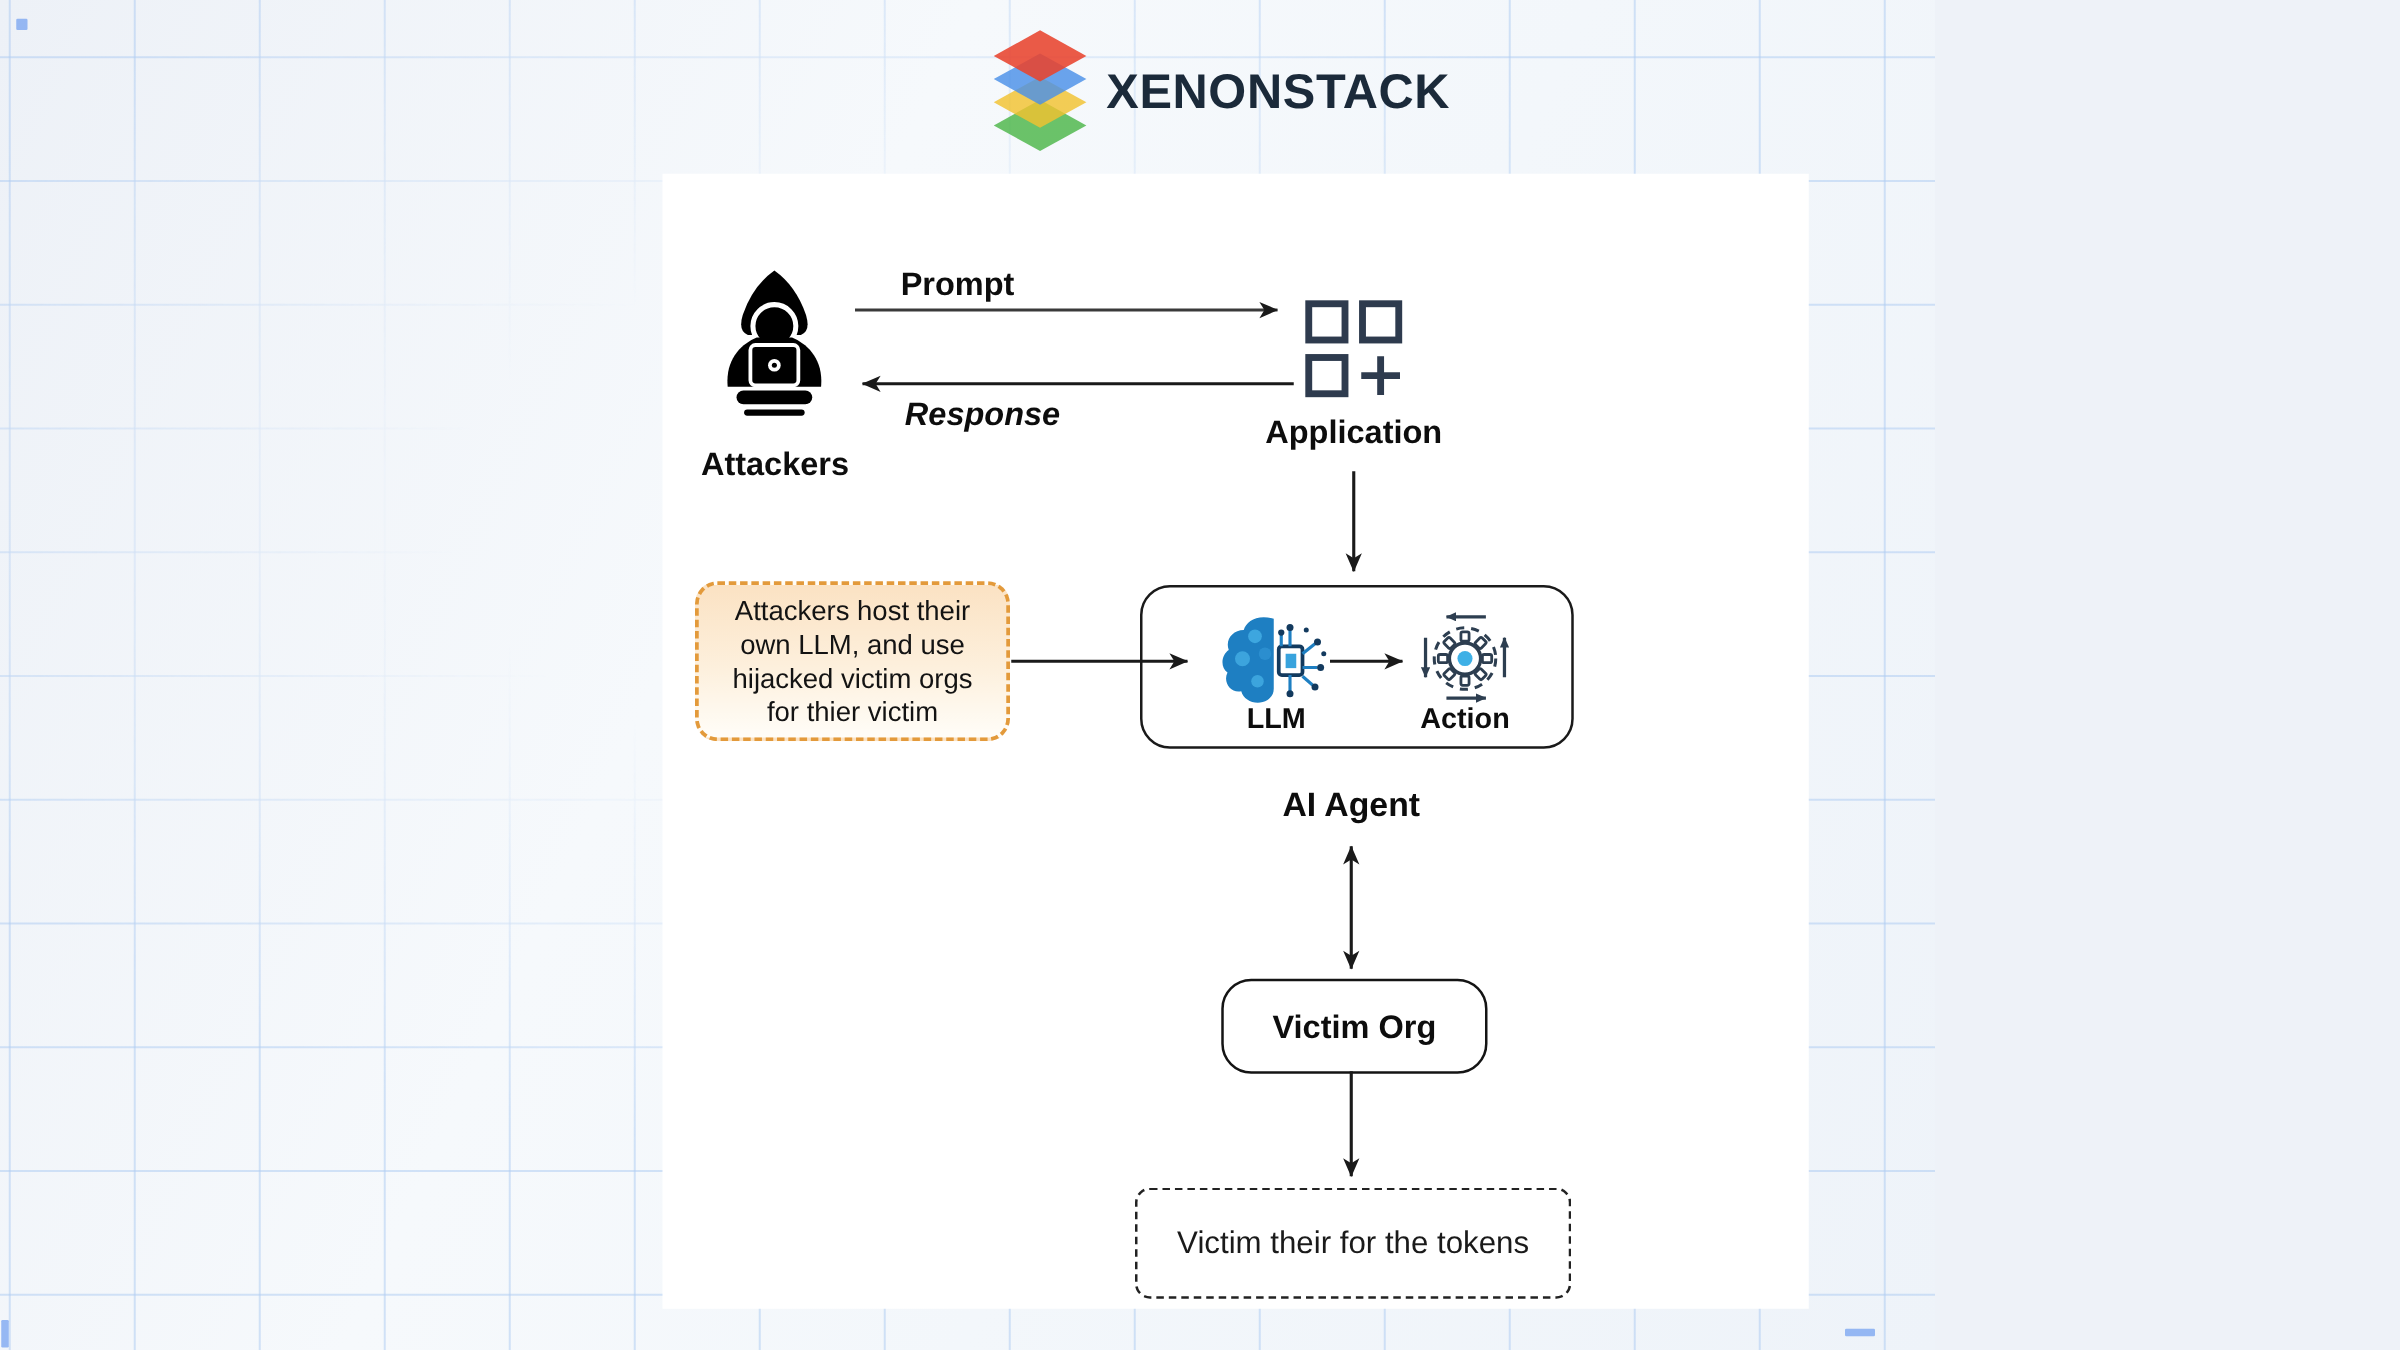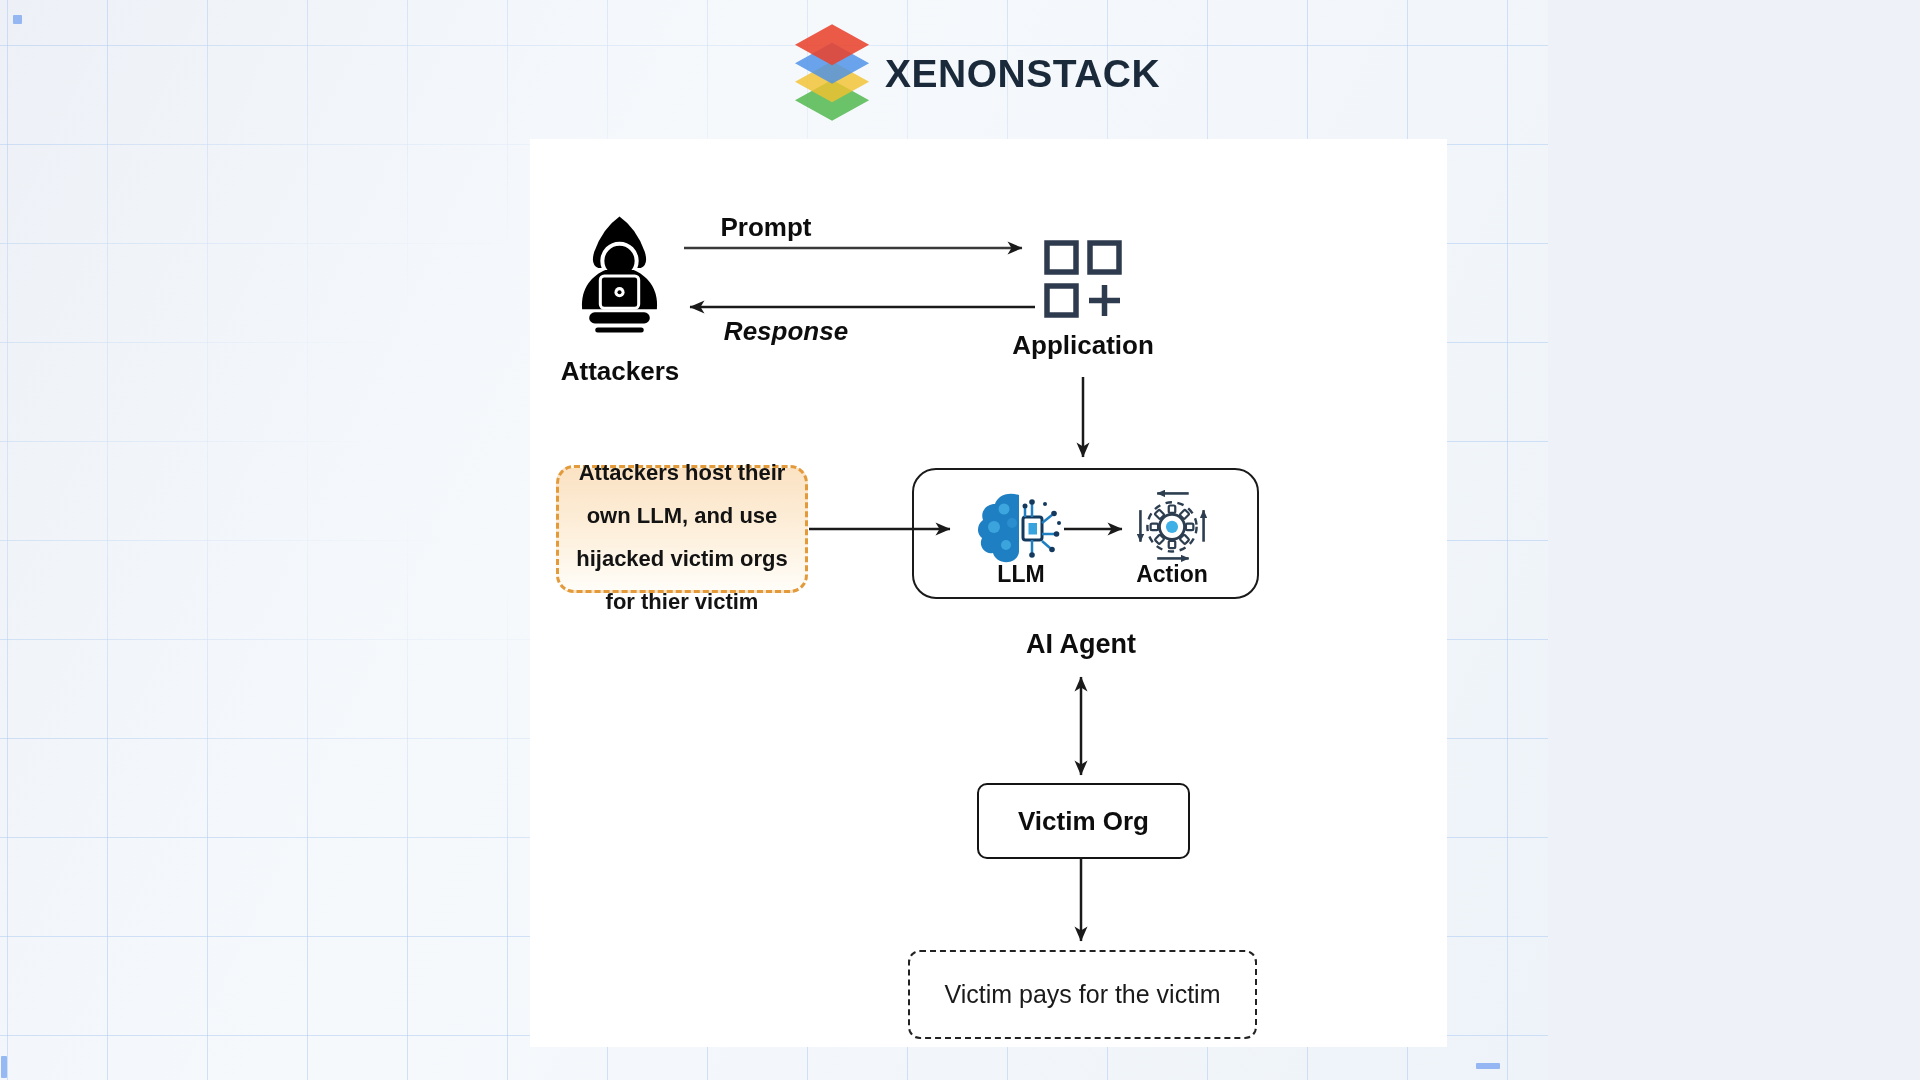--- a/index.html
+++ b/index.html
@@ -31,32 +31,32 @@
   
   .lbl{position:absolute;color:#0d0d0d;font-weight:700;white-space:nowrap;transform:translateX(-50%);}
   .lbl-25{font-size:26px;}
   .lbl-23{font-size:23px;}
   .lbl-27{font-size:27px;}
 
   
   .agent-box{position:absolute;left:912px;top:468px;width:343px;height:127px;
     border:2px solid #1a1a1a;border-radius:24px;background:#fff;}
   .victim-box{position:absolute;left:977px;top:783px;width:209px;height:72px;
-    border:2.5px solid #141414;border-radius:10px;background:#fff;
+    border:2.5px solid #141414;border-radius:24px;background:#fff;
     display:flex;align-items:center;justify-content:center;}
   .victim-box span{font-size:26px;font-weight:700;color:#0d0d0d;}
   .pays-box{position:absolute;left:908px;top:950px;width:345px;height:85px;
     border:2.5px dashed #222;border-radius:12px;background:#fff;
     display:flex;align-items:center;justify-content:center;}
   .pays-box span{font-size:25px;font-weight:400;color:#1a1a1a;}
   .note-box{position:absolute;left:556px;top:465px;width:252px;height:128px;box-sizing:border-box;
     border:3px dashed #E39A3B;border-radius:18px;
     background:linear-gradient(to bottom,#fbe2c3 0%,#fdf0dd 55%,#fffdf8 100%);
     display:flex;flex-direction:column;align-items:center;justify-content:center;}
-  .note-box div{font-size:22px;line-height:27px;font-weight:700;color:#131313;white-space:nowrap;margin-top:16px;}
+  .note-box div{font-size:22px;line-height:27px;font-weight:400;color:#131313;white-space:nowrap;}
 
   .icon{position:absolute;}
   svg{display:block;}
   .overlay{position:absolute;inset:0;pointer-events:none;}
 </style>
 </head>
 <body>
 
 <div id="stage">
 
@@ -86,21 +86,21 @@
     <div>for thier victim</div>
   </div>
 
   <div class="agent-box"></div>
 
   <div class="victim-box">
     <span>Victim Org</span>
   </div>
 
   <div class="pays-box">
-    <span>Victim pays for the victim</span>
+    <span>Victim their for the tokens</span>
   </div>
 
   <svg class="overlay" width="1920" height="1080" viewBox="0 0 1920 1080">
     <defs>
       <marker id="arrow" viewBox="0 0 16 14" refX="15" refY="7" markerWidth="16" markerHeight="14" markerUnits="userSpaceOnUse" orient="auto-start-reverse">
         <path d="M0.5 0.5 L15.5 7 L0.5 13.5 L4.5 7 Z" fill="#1a1a1a"></path>
       </marker>
     </defs>
     <path d="M684 248 H1022" stroke="#3a3a3a" stroke-width="2.5" fill="none" marker-end="url(#arrow)"></path>
     <path d="M1035 307 H690" stroke="#1a1a1a" stroke-width="2.5" fill="none" marker-end="url(#arrow)"></path>

